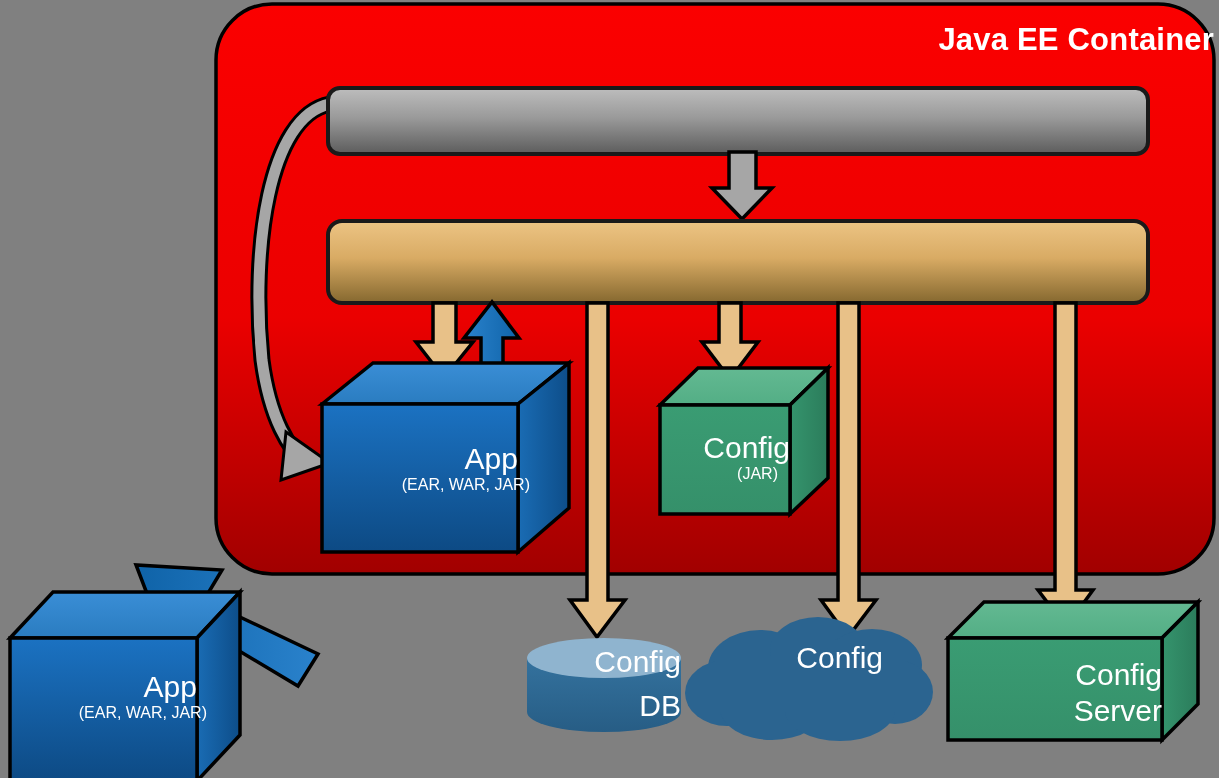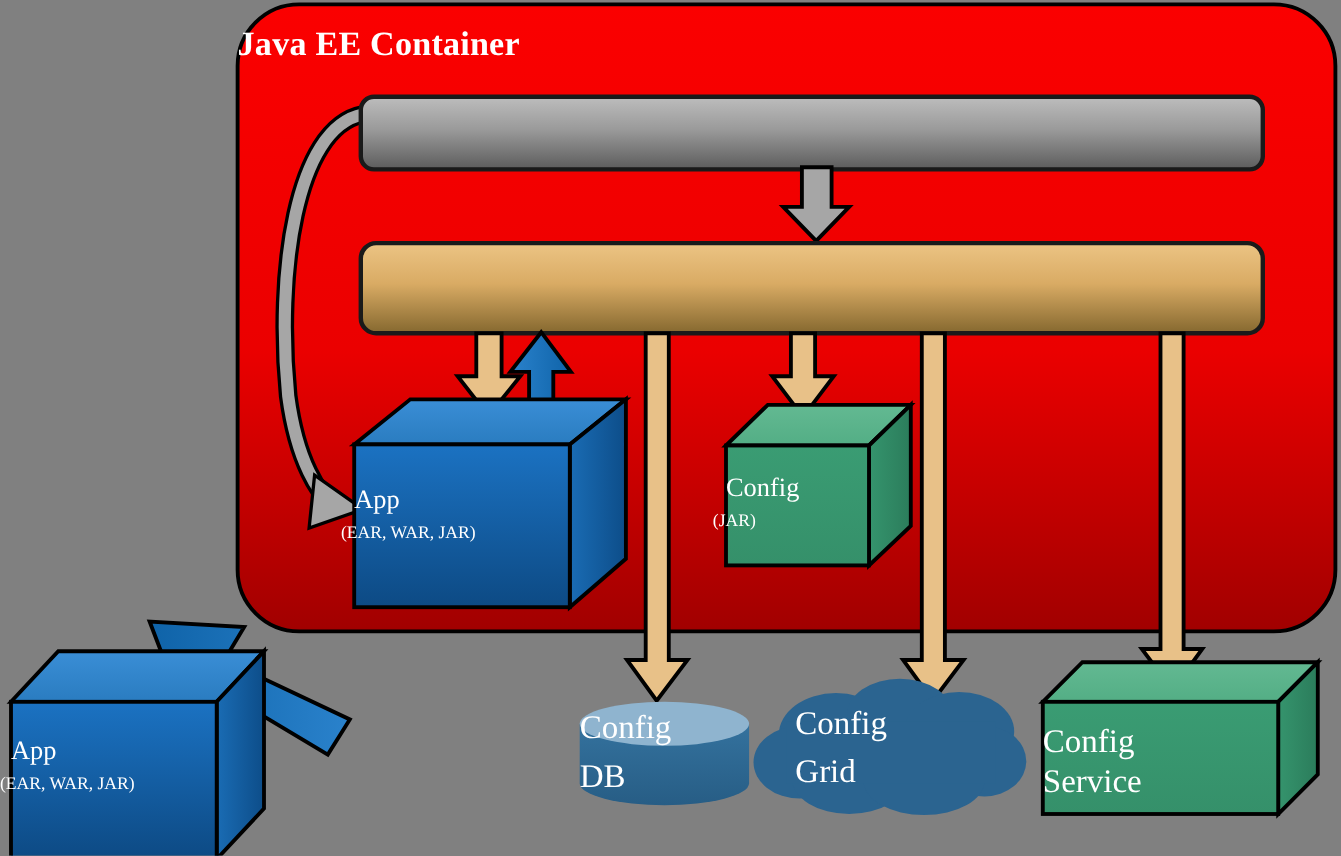--- a/index.html
+++ b/index.html
@@ -18,33 +18,32 @@
   #stage svg.layer {
     position: absolute;
     left: 0;
     top: 0;
     width: 1219px;
     height: 778px;
   }
   .lbl {
     position: absolute;
     color: #ffffff;
-    text-align: left;
+    text-align: right;
     line-height: 1.06;
     white-space: pre;
     pointer-events: none;
-    font-family: Liberation Serif, serif;
   }
   #title-lbl {
     font-size: 31px;
     font-weight: bold;
     letter-spacing: 0.2px;
   }
   .box-lbl { font-size: 30px; }
-  .cube-lbl-main { font-size: 24px; }
+  .cube-lbl-main { font-size: 30px; }
   .cube-lbl-sub { font-size: 16px; }
   .node-lbl { font-size: 30px; }
 </style>
 </head>
 <body>
 
 <div id="stage">
 
   <svg class="layer" viewBox="0 0 1219 778" xmlns="http://www.w3.org/2000/svg">
     <defs>
@@ -208,21 +207,20 @@
   <div class="lbl cube-lbl-main" style="left:322px; top:443px; width:196px;">App</div>
   <div class="lbl cube-lbl-sub" style="left:310px; top:477px; width:220px;">(EAR, WAR, JAR)</div>
 
   <div class="lbl cube-lbl-main" style="left:660px; top:432px; width:130px;">Config</div>
   <div class="lbl cube-lbl-sub" style="left:648px; top:466px; width:130px;">(JAR)</div>
 
   <div class="lbl node-lbl" style="left:527px; top:646px; width:154px;">Config</div>
   <div class="lbl node-lbl" style="left:527px; top:690px; width:154px;">DB</div>
 
   <div class="lbl node-lbl" style="left:723px; top:642px; width:160px;">Config</div>
-  <div class="lbl node-lbl" style="left:723px; top:686px; width:160px;">Grid</div>
 
   <div class="lbl node-lbl" style="left:948px; top:659px; width:214px;">Config</div>
-  <div class="lbl node-lbl" style="left:948px; top:695px; width:214px;">Service</div>
+  <div class="lbl node-lbl" style="left:948px; top:695px; width:214px;">Server</div>
 
   <div class="lbl cube-lbl-main" style="left:10px; top:671px; width:187px;">App</div>
   <div class="lbl cube-lbl-sub" style="left:0px; top:705px; width:207px;">(EAR, WAR, JAR)</div>
 
 </div>
 
 </body></html>

